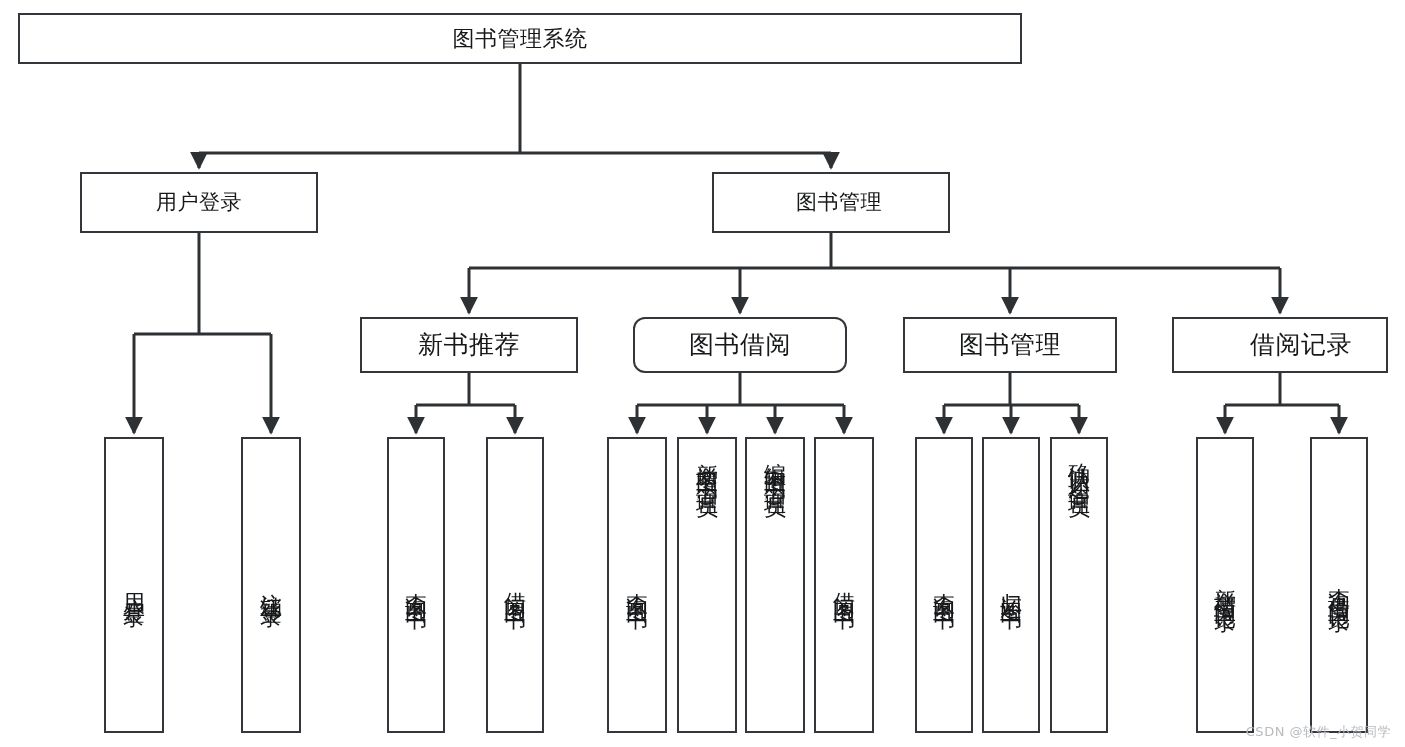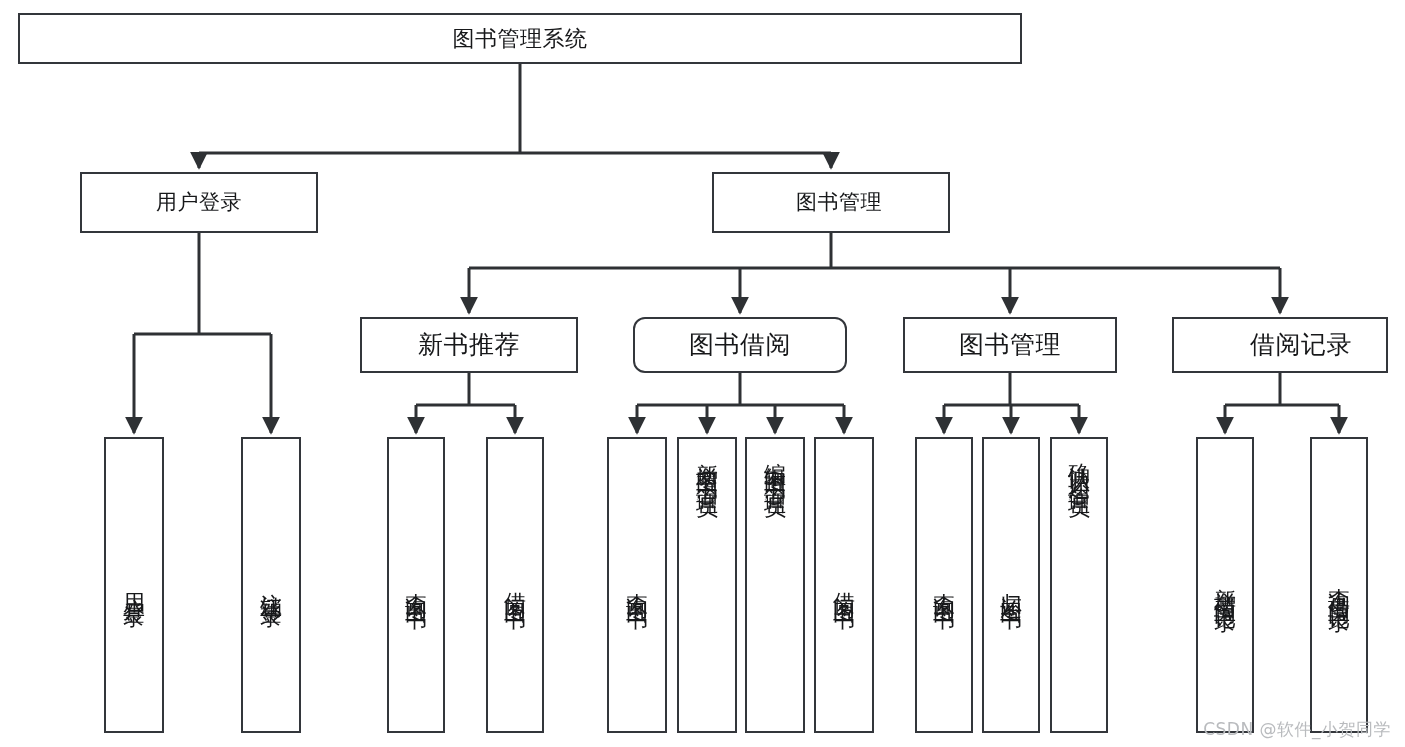--- a/index.html
+++ b/index.html
@@ -56,21 +56,21 @@
     white-space:nowrap;
     text-align:center;
   }
   .node.leaf.center .lbl{
     margin-top:auto;margin-bottom:auto;
   }
   .node.leaf.center{align-items:center;padding-top:0;}
   #watermark{
     position:absolute;
     right:14px;bottom:6px;
-    font-size:17px;
+    font-size:13px;
     color:#b9bbbe;
     letter-spacing:0.5px;
     white-space:nowrap;
     z-index:5;
     font-family:"DejaVu Sans","Liberation Sans",sans-serif;
   }
 </style>
 </head>
 <body>
 

